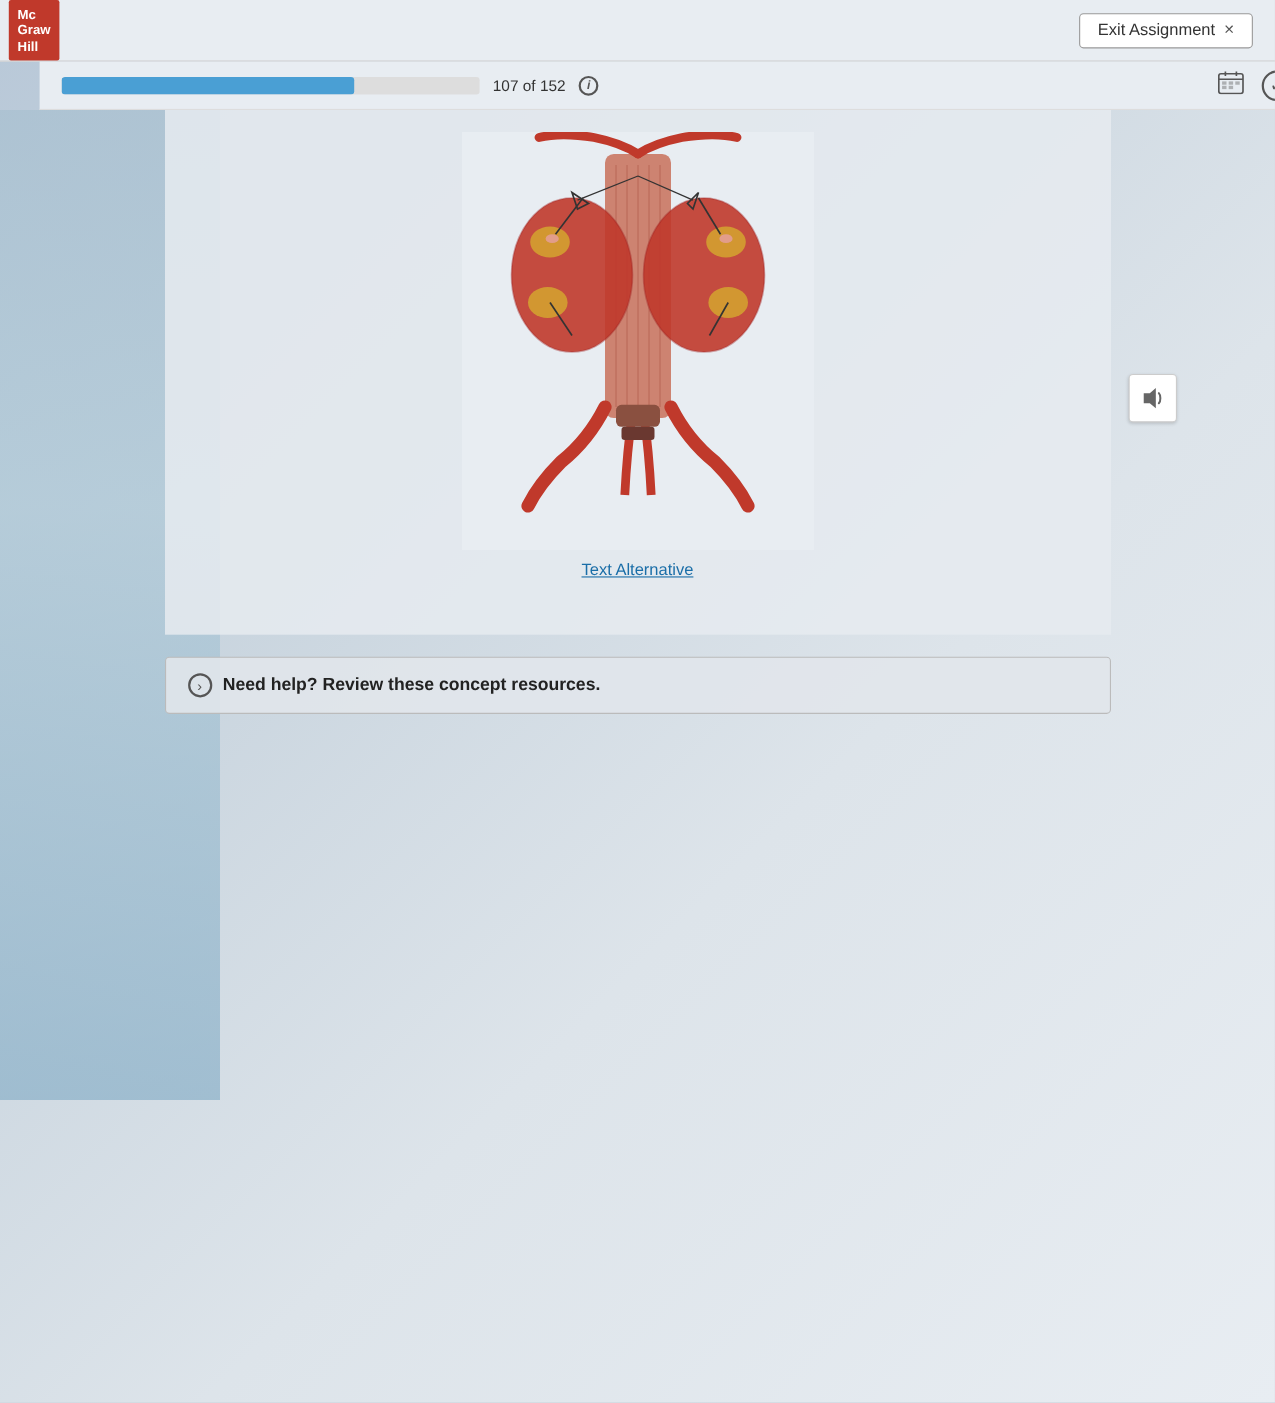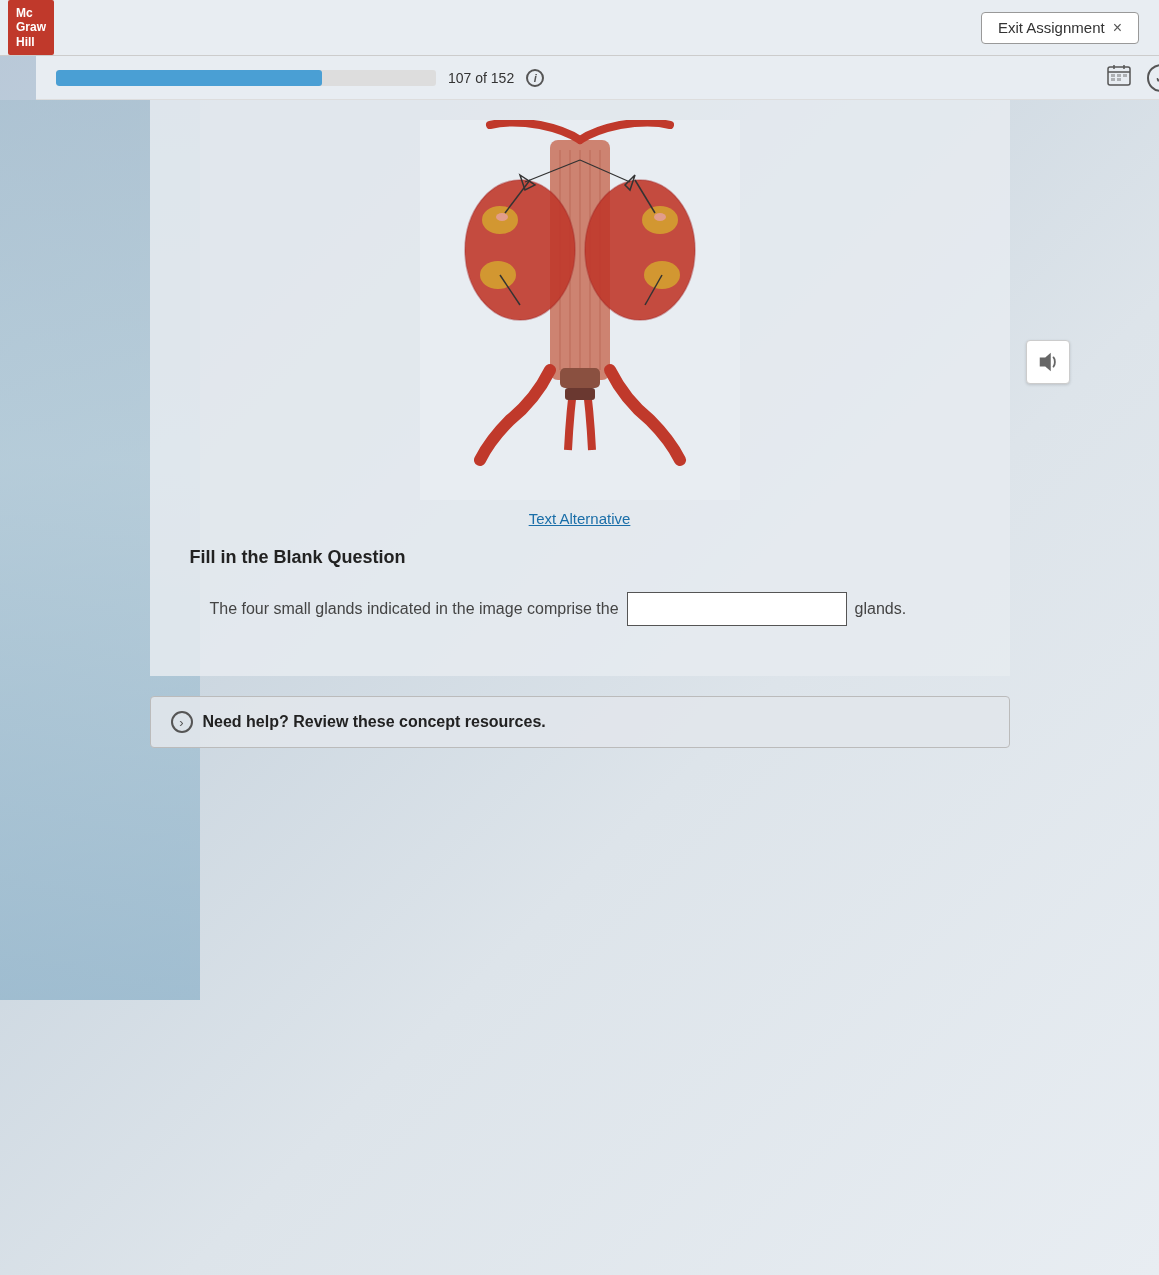--- a/index.html
+++ b/index.html
@@ -410,29 +410,20 @@
 
       <a class="text-alternative-link">Text Alternative</a>
 
       <div class="sound-btn">
         <svg width="22" height="22" viewBox="0 0 24 24" fill="none" xmlns="http://www.w3.org/2000/svg">
           <polygon points="3,7 3,17 9,17 15,22 15,2 9,7" fill="#666"></polygon>
           <path d="M18 7 C20 9 20 15 18 17" stroke="#666" stroke-width="2" fill="none" stroke-linecap="round"></path>
         </svg>
       </div>
 
-      <div class="question-section">
-        <div class="question-type-label">Fill in the Blank Question</div>
-
-        <div class="question-text">
-          <span>The four small glands indicated in the image comprise the</span>
-          <input type="text" class="answer-input" placeholder="" style="">
-          <span class="glands-label">glands.</span>
-        </div>
-      </div>
 
     </div>
 
     <div class="help-section">
       <div class="chevron-right">
         <span>›</span>
       </div>
       <span class="help-text">Need help? Review these concept resources.</span>
     </div>
 

